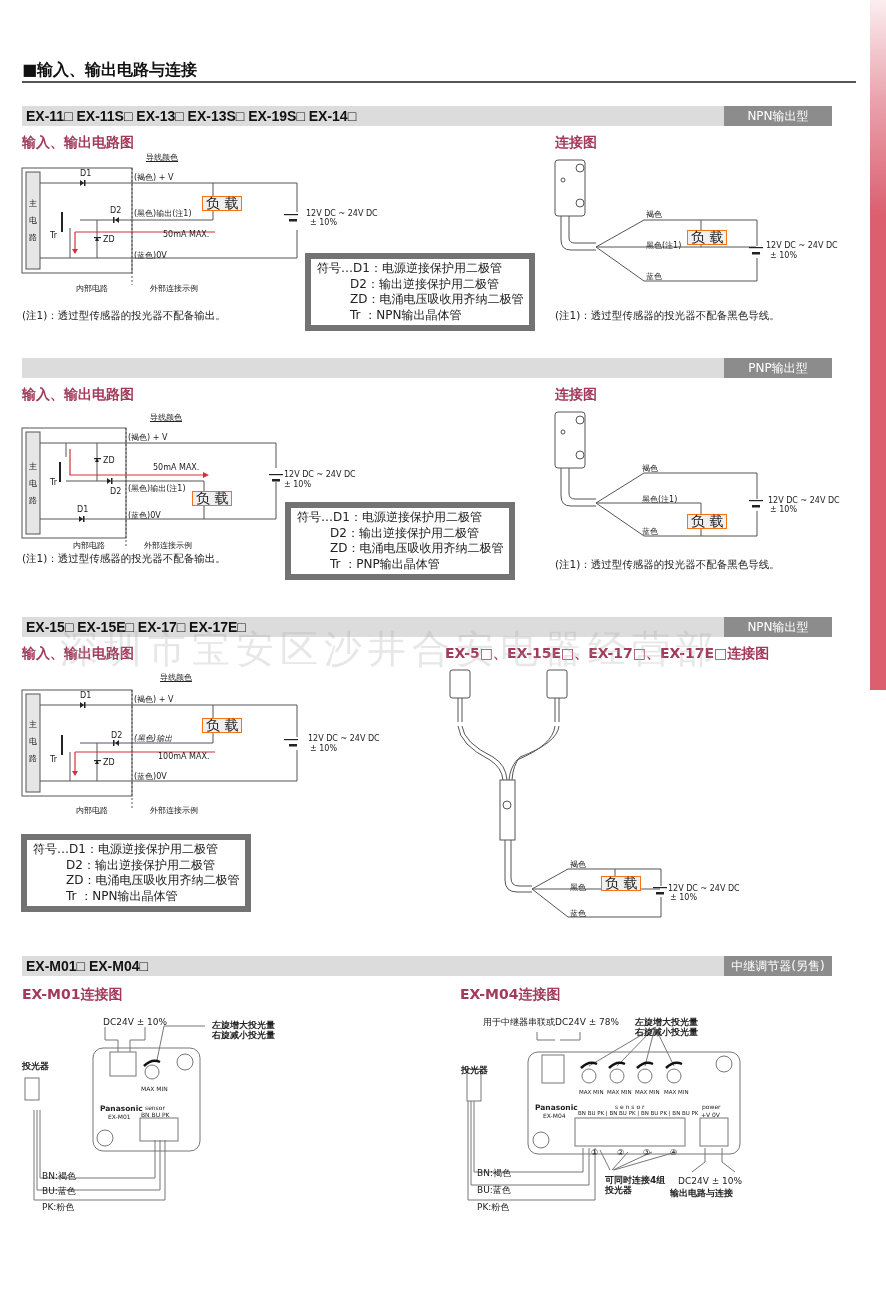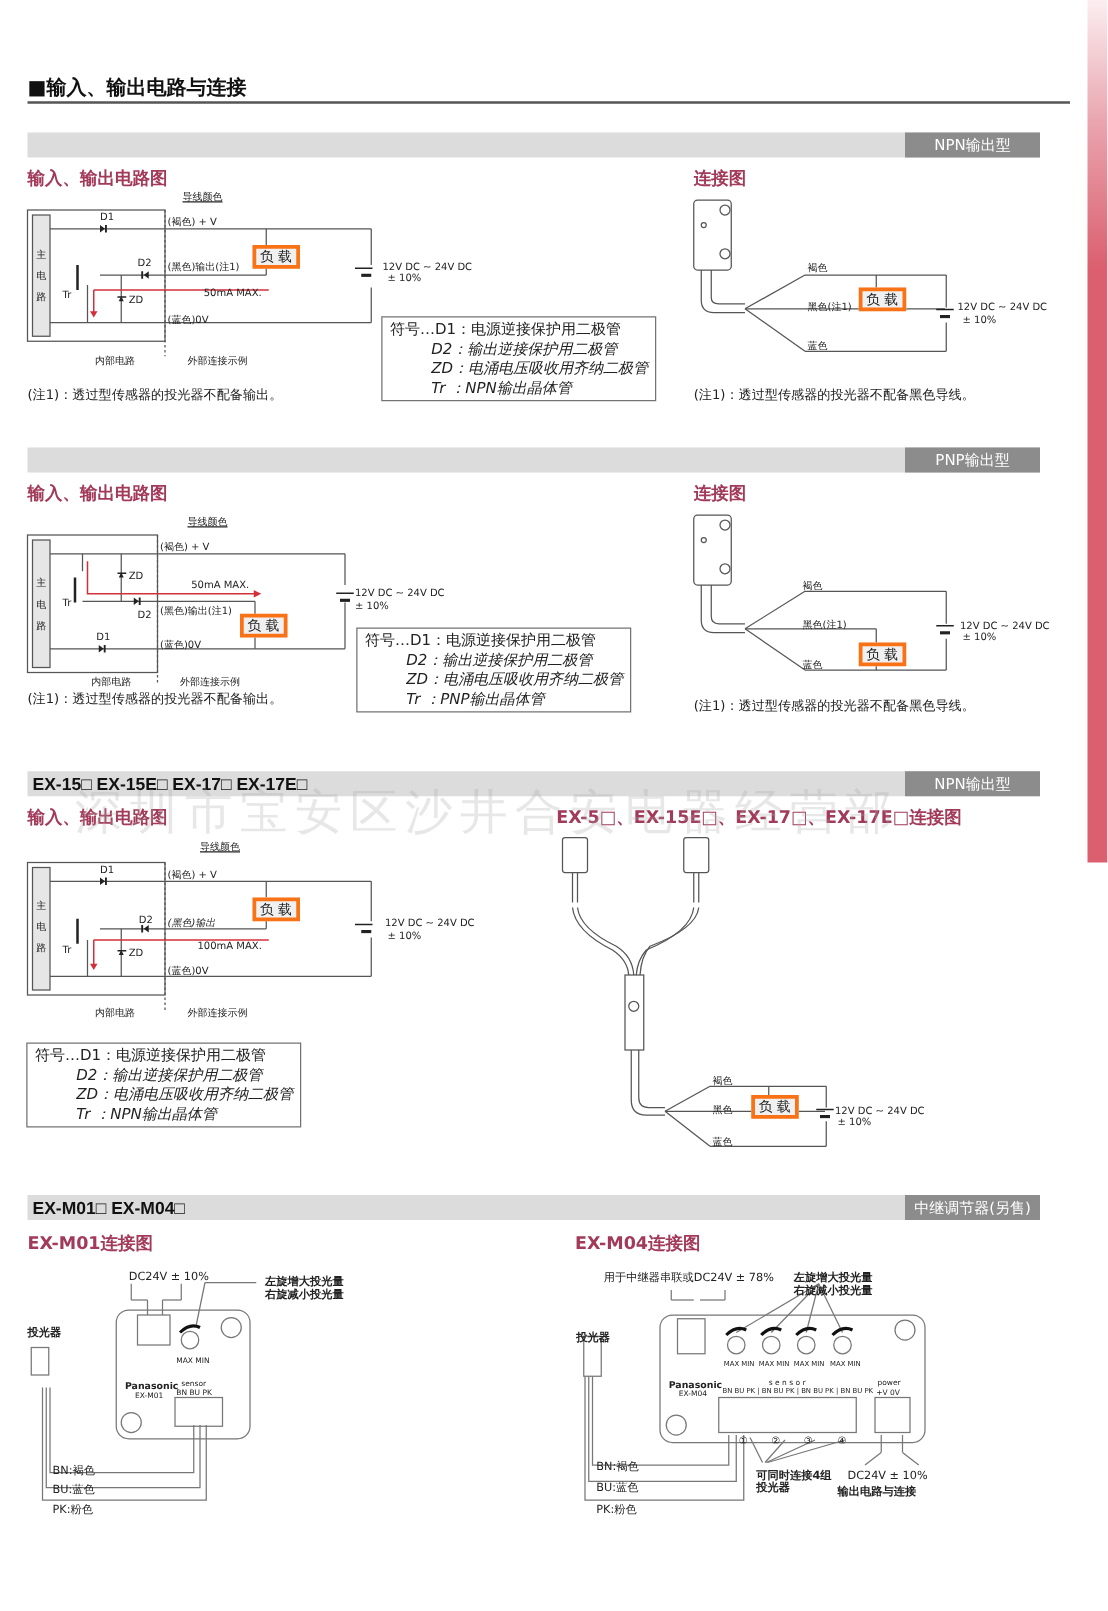--- a/index.html
+++ b/index.html
@@ -17,40 +17,41 @@
     font-weight: bold; font-size: 14px; color: #111; white-space: nowrap; }
   .sec-badge { position: absolute; right: 0; top: 0; height: 20px; width: 108px; background: #8c8c8c;
     color: #fff; font-size: 12px; text-align: center; line-height: 20px; }
 
   .sub-title { position: absolute; font-size: 14px; font-weight: bold; color: #a23a5a; white-space: nowrap; }
 
   .note { position: absolute; font-size: 10.5px; color: #222; white-space: nowrap; }
   .tiny { position: absolute; font-size: 8px; color: #222; white-space: nowrap; }
   .small { position: absolute; font-size: 9px; color: #222; white-space: nowrap; }
 
-  .legend-box { position: absolute; border: 1px solid #737373; background: #fff; padding: 2px 6px;
+  .legend-box { position: absolute; border: 6px solid #737373; background: #fff; padding: 2px 6px;
     font-size: 12px; line-height: 15.5px; color: #222; }
   .legend-box .row { white-space: nowrap; }
-  .legend-box .ind { padding-left: 33px; font-style: italic; }
+  .legend-box .ind { padding-left: 33px; }
 
   svg { position: absolute; overflow: visible; }
   .watermark { position: absolute; left: 60px; top: 624px; font-size: 38px; color: rgba(170,170,170,0.28);
     white-space: nowrap; letter-spacing: 6px; font-family: "DejaVu Serif", serif; pointer-events: none; }
-  .load-box { position: absolute; border: 3px solid #f97316; background: #f0f0f0; font-size: 11px;
+  .load-box { position: absolute; border: 1px solid #f97316; background: #f0f0f0; font-size: 14px;
     padding: 0 3px; line-height: 13px; text-align: right; }
 </style>
 </head>
 <body>
 
 <div class="side-bar"></div>
 
 <div class="page-title">■输入、输出电路与连接</div>
 <div class="page-rule"></div>
 
 <div class="sec-bar" style="top:106px;">
+  <span class="sec-models">EX-11□   EX-11S□   EX-13□   EX-13S□   EX-19S□   EX-14□</span>
   <span class="sec-badge">NPN输出型</span>
 </div>
 <div class="sub-title" style="left:22px;top:134px;">输入、输出电路图</div>
 <div class="sub-title" style="left:555px;top:134px;">连接图</div>
 
 <svg style="left:0;top:0;" width="886" height="1289">
   <g stroke="#555" fill="none" stroke-width="1">
     <rect x="22" y="168" width="110" height="105"></rect>
     <rect x="26" y="172" width="14" height="97" fill="#e6e6e6"></rect>
     <line x1="40" y1="183" x2="297" y2="183"></line>

